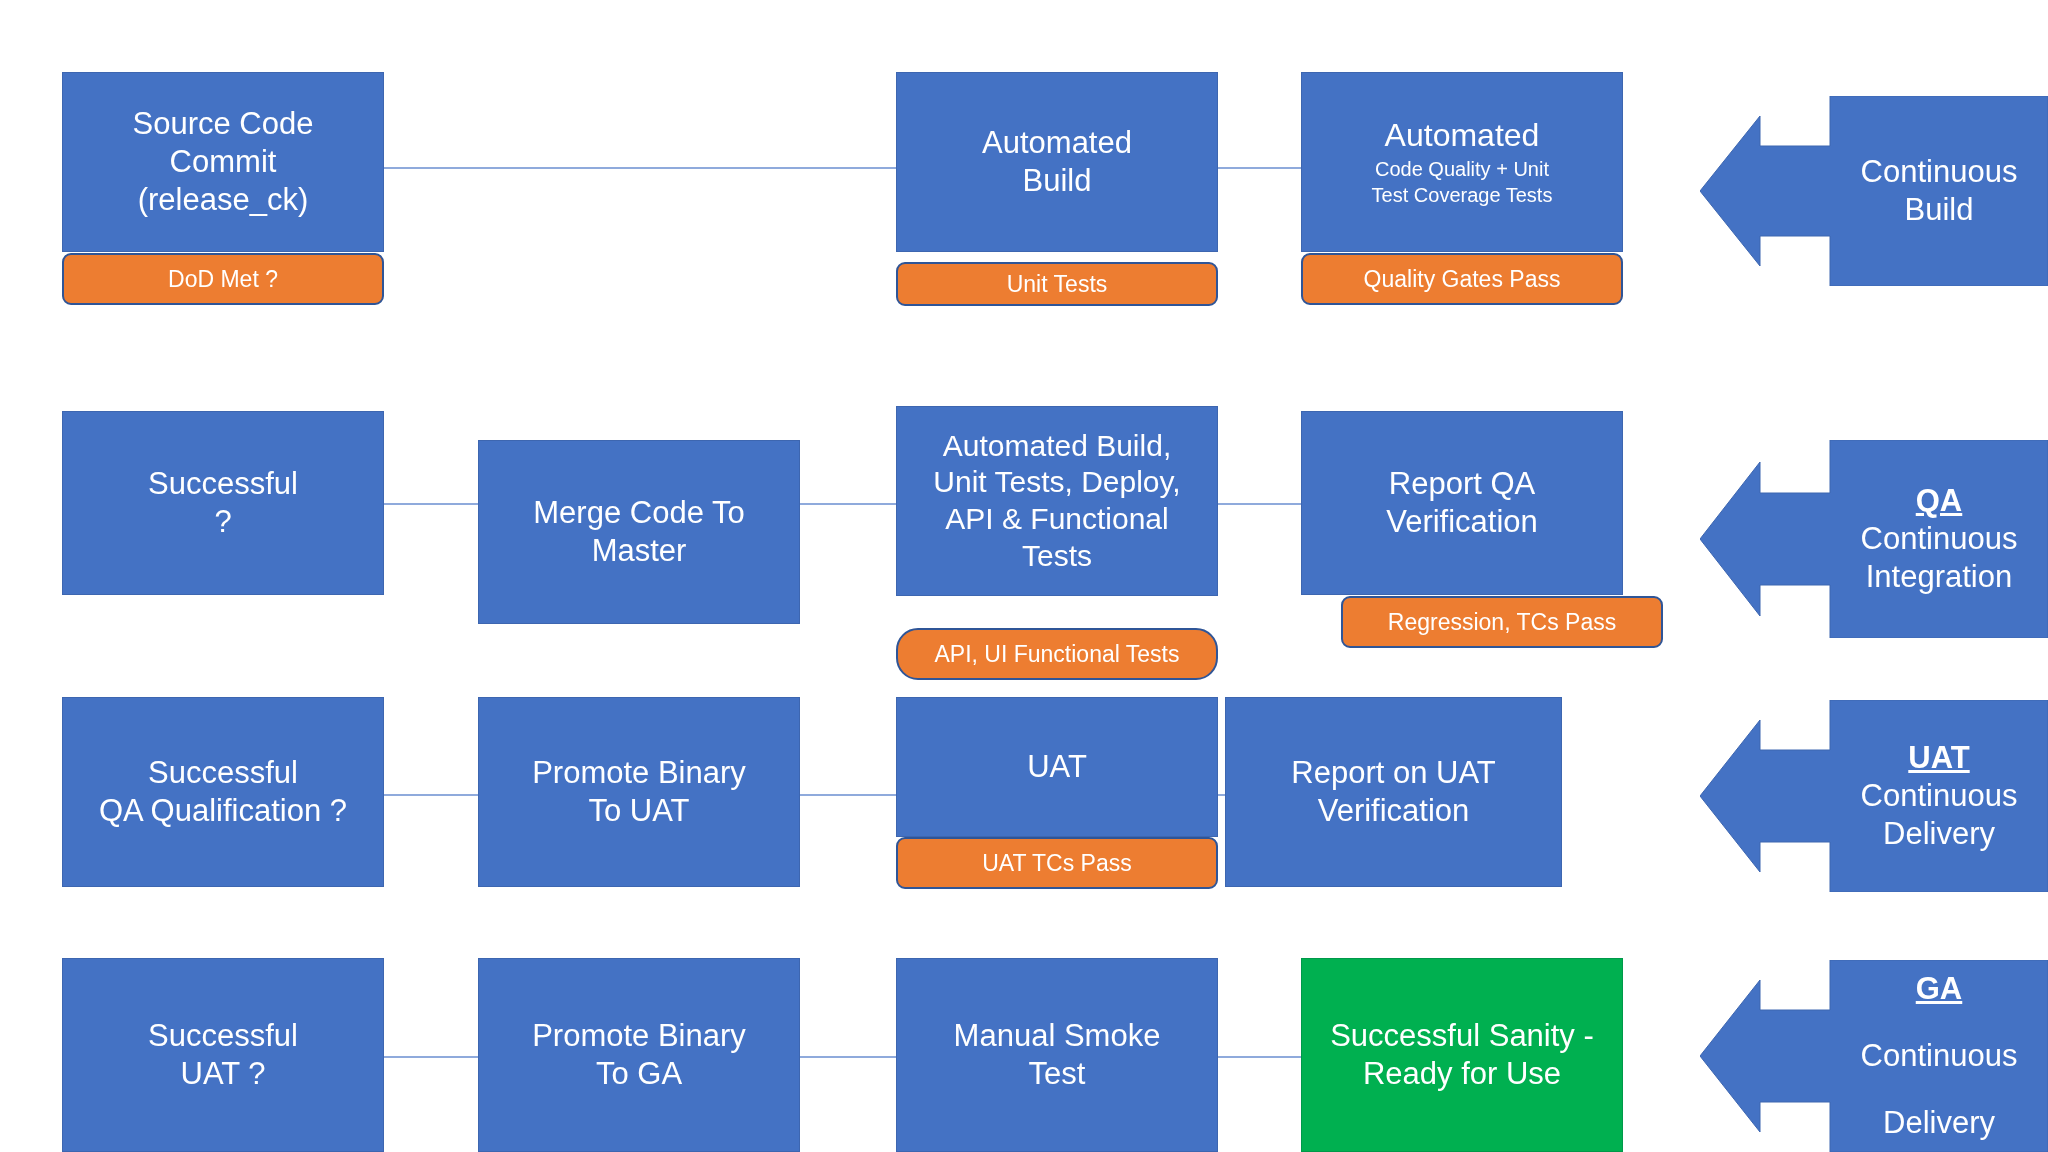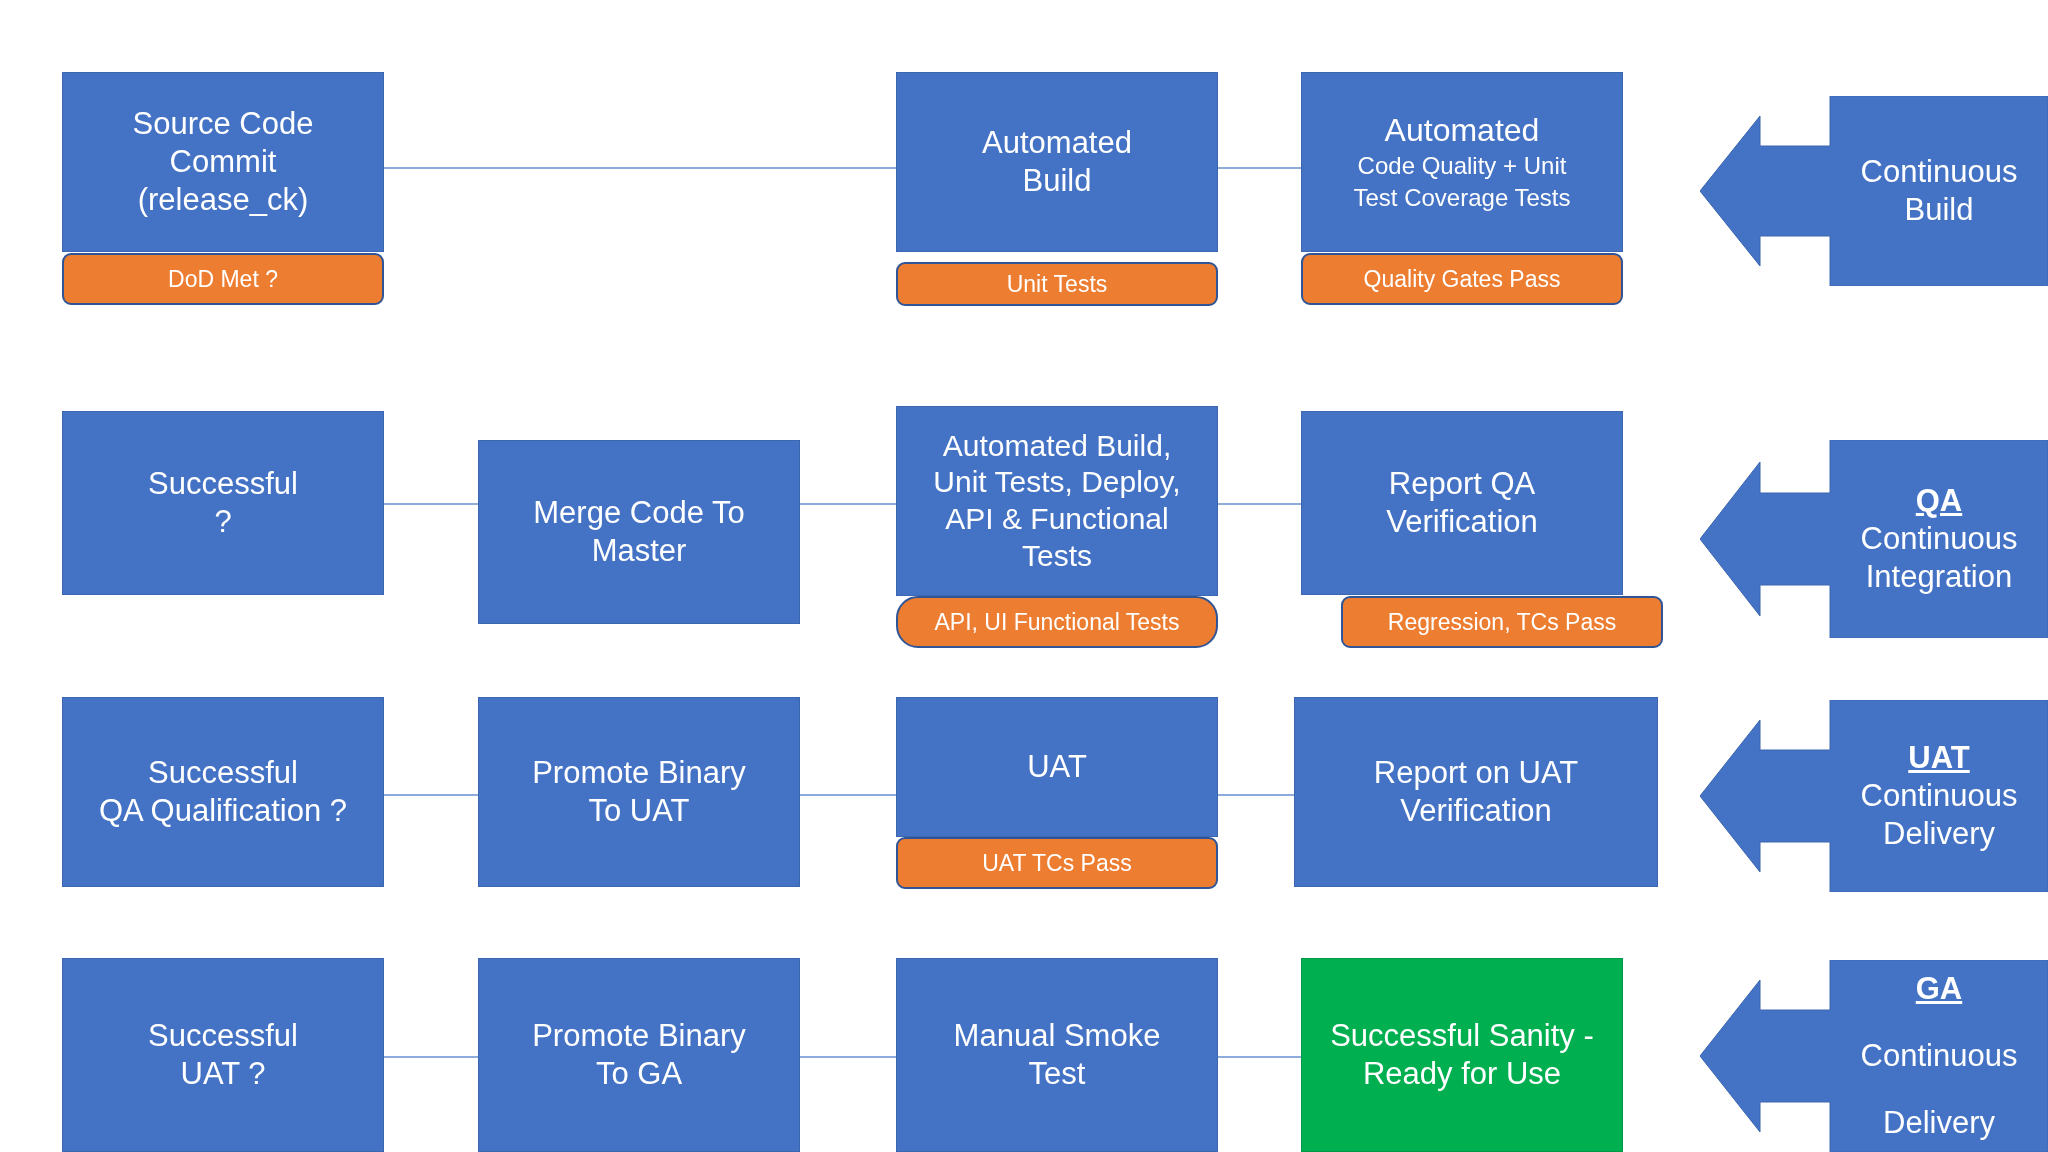--- a/index.html
+++ b/index.html
@@ -45,21 +45,21 @@
   .node .line {
     display: block;
   }
 
   
   .node .title-lg {
     font-size: 32px;
     display: block;
   }
   .node .sub-sm {
-    font-size: 24px;
+    font-size: 20px;
     display: block;
     line-height: 1.3;
   }
 
   
   .badge {
     position: absolute;
     box-sizing: border-box;
     background: #ED7D31;
     border: 2px solid #2F5597;
@@ -168,21 +168,21 @@
     <span class="line">Merge Code To</span>
     <span class="line">Master</span>
   </div>
 
   <div class="node" style="left:896px; top:406px; width:322px; height:190px; font-size:30px;">
     <span class="line">Automated  Build,</span>
     <span class="line">Unit Tests, Deploy,</span>
     <span class="line">API &amp; Functional</span>
     <span class="line">Tests</span>
   </div>
-  <div class="badge" style="left:896px; top:596px; width:322px; height:52px;border-radius:22px;">
+  <div class="badge" style="left:896px; top:628px; width:322px; height:52px;border-radius:22px;">
     <span>API, UI Functional Tests</span>
   </div>
 
   <div class="node" style="left:1301px; top:411px; width:322px; height:184px;text-align:right;">
     <span class="line">Report  QA</span>
     <span class="line">Verification</span>
   </div>
   <div class="badge" style="left:1301px; top:596px; width:322px; height:52px;margin-left:40px;">
     <span>Regression, TCs Pass</span>
   </div>
@@ -212,21 +212,21 @@
     <span class="line">To UAT</span>
   </div>
 
   <div class="node" style="left:896px; top:697px; width:322px; height:140px;">
     <span class="line">UAT</span>
   </div>
   <div class="badge" style="left:896px; top:837px; width:322px; height:52px;">
     <span>UAT TCs Pass</span>
   </div>
 
-  <div class="node" style="left:1294px; top:697px; width:364px; height:190px;">
+  <div class="node" style="left:1225px; top:697px; width:337px; height:190px;">
     <span class="line">Report on UAT</span>
     <span class="line">Verification</span>
   </div>
 
   <div class="callout" style="left:1700px; top:700px; width:348px; height:192px;">
     <svg width="348" height="192" viewBox="0 0 348 192">
       <path d="M 130 0 L 348 0 L 348 192 L 130 192 L 130 142 L 60 142 L 60 172 L 0 96 L 60 20 L 60 50 L 130 50 Z" fill="#4472C4" stroke="#3D66B0" stroke-width="1"></path>
     </svg>
     <div class="callout-text" style="left:130px; top:0px; width:218px; height:192px;">
       <span class="hdr">UAT</span>

